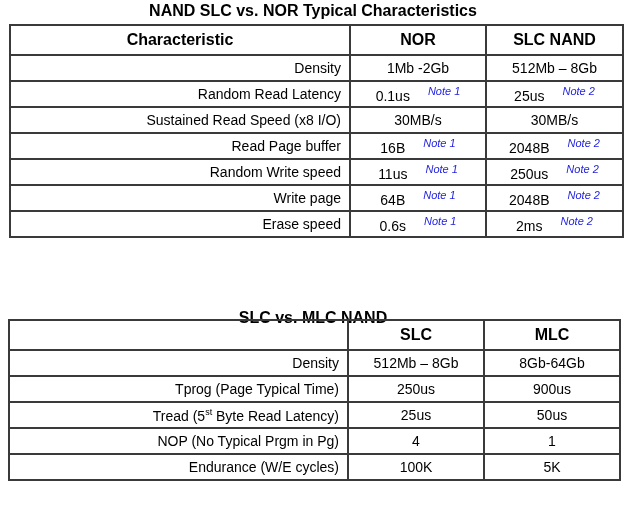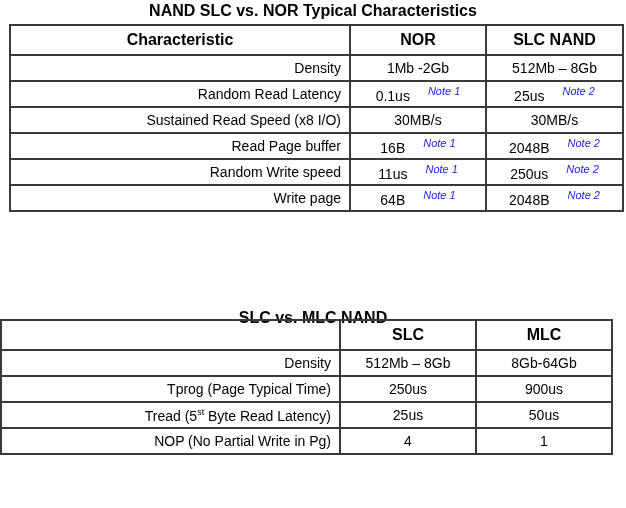--- a/index.html
+++ b/index.html
@@ -11,21 +11,21 @@
     position: absolute; left: 0; width: 626px; text-align: center;
     font-weight: bold; font-size: 16px; line-height: 20px;
   }
   #t1-title { top: 1px; }
   #t2-title { top: 308px; }
   table {
     position: absolute; border-collapse: collapse; table-layout: fixed;
     font-size: 14px;
   }
   #t1 { left: 9px; top: 24px; width: 613px; }
-  #t2 { left: 0; top: 319px; width: 611px; }
+  #t2 { left: 8px; top: 319px; width: 611px; }
   td, th {
     border: 2px solid #3a3a3a; padding: 0 8px; overflow: hidden;
     white-space: nowrap; box-sizing: border-box;
   }
   th { font-weight: bold; font-size: 16px; height: 30px; text-align: center; }
   td { height: 26px; }
   td.label { text-align: right; border-radius: 8px; }
   td.val { text-align: center; border-radius: 13px; }
   .note {
     color: #2323e0; font-style: italic; font-size: 11px;
@@ -73,20 +73,25 @@
   <tr>
     <td class="label">Random Write speed</td>
     <td class="val"><span>11us</span><span class="note">Note 1</span></td>
     <td class="val"><span>250us</span><span class="note">Note 2</span></td>
   </tr>
   <tr>
     <td class="label">Write page</td>
     <td class="val"><span>64B</span><span class="note">Note 1</span></td>
     <td class="val"><span>2048B</span><span class="note">Note 2</span></td>
   </tr>
+  <tr>
+    <td class="label">Erase speed</td>
+    <td class="val"><span>0.6s</span><span class="note">Note 1</span></td>
+    <td class="val"><span>2ms</span><span class="note">Note 2</span></td>
+  </tr>
 </tbody>
   </table>
 
 <div id="t2-title" class="title">SLC vs. MLC NAND</div>
 
 <table id="t2">
   <colgroup>
       <col style="width:339px">
       <col style="width:136px">
       <col style="width:136px">
@@ -106,18 +111,23 @@
     <td class="label">Tprog (Page Typical Time)</td>
     <td class="val">250us</td>
     <td class="val">900us</td>
   </tr>
   <tr>
     <td class="label"><span>Tread (5</span><sup class="sq">st</sup><span> Byte Read Latency)</span></td>
     <td class="val">25us</td>
     <td class="val">50us</td>
   </tr>
   <tr>
-    <td class="label">NOP (No Partial Write in Pg)</td>
+    <td class="label">NOP (No Typical Prgm in Pg)</td>
     <td class="val">4</td>
     <td class="val">1</td>
+  </tr>
+  <tr>
+    <td class="label">Endurance (W/E cycles)</td>
+    <td class="val">100K</td>
+    <td class="val">5K</td>
   </tr>
 </tbody>
   </table>
 
 </body></html>

